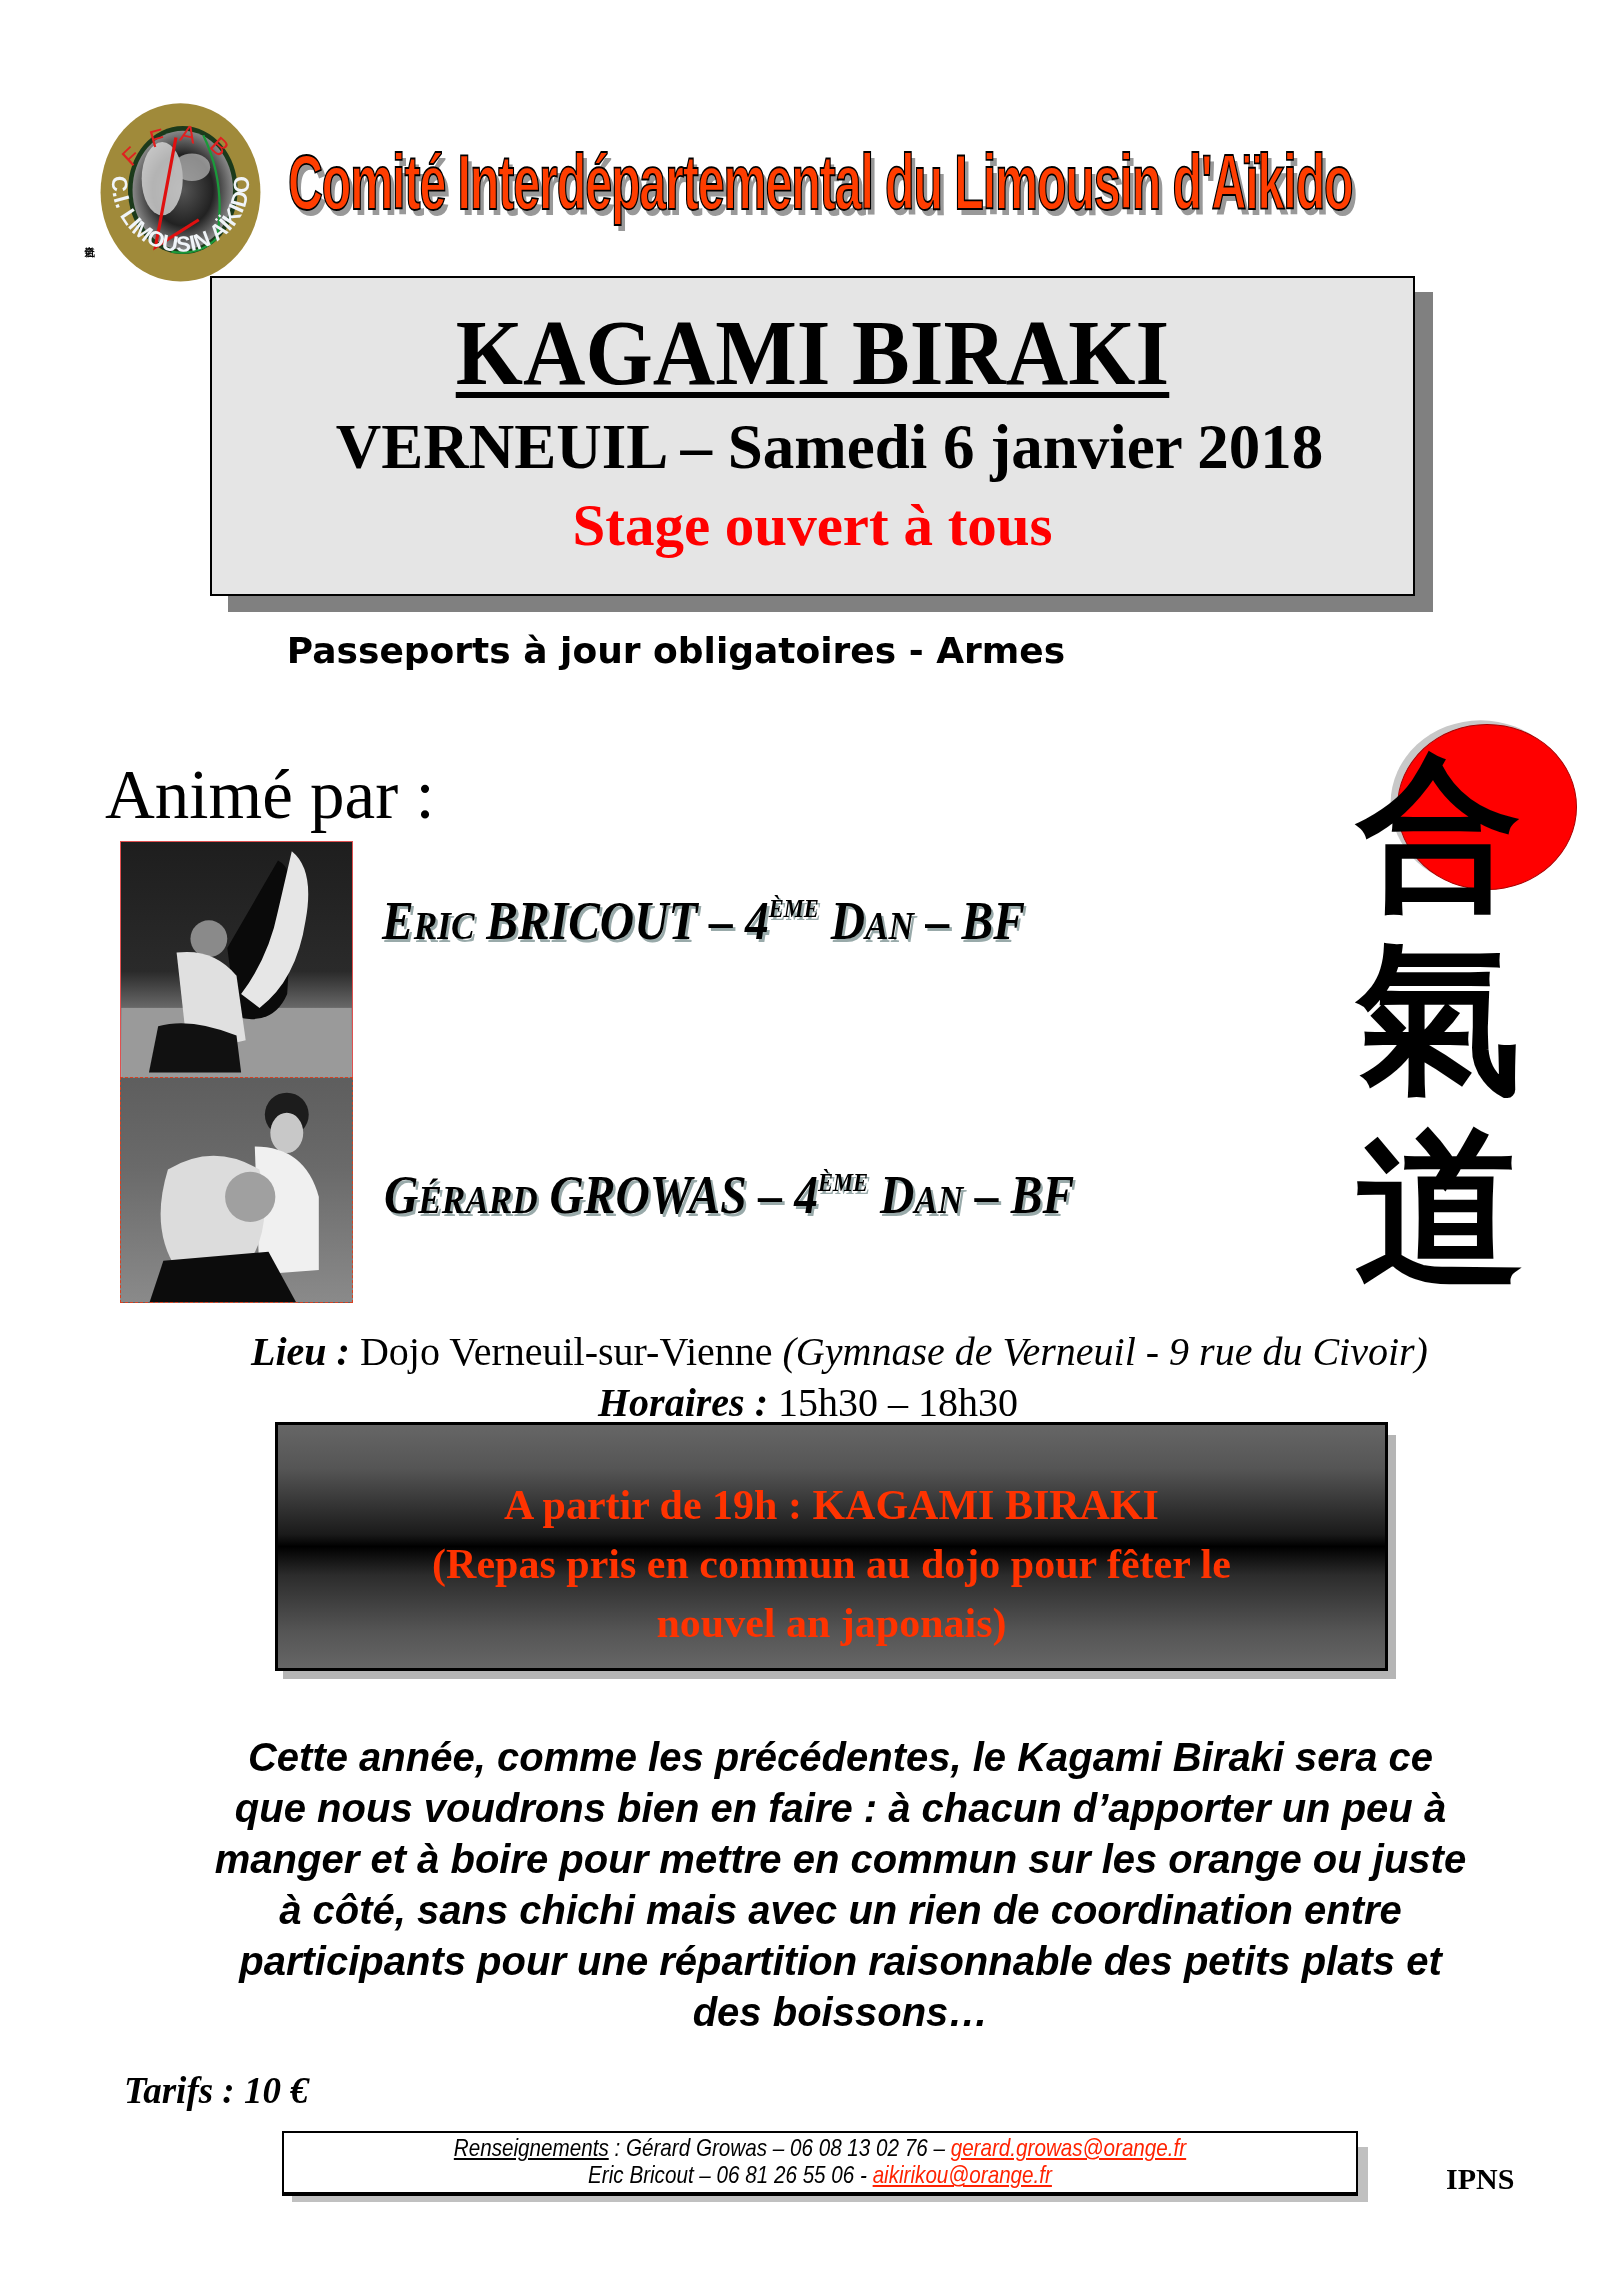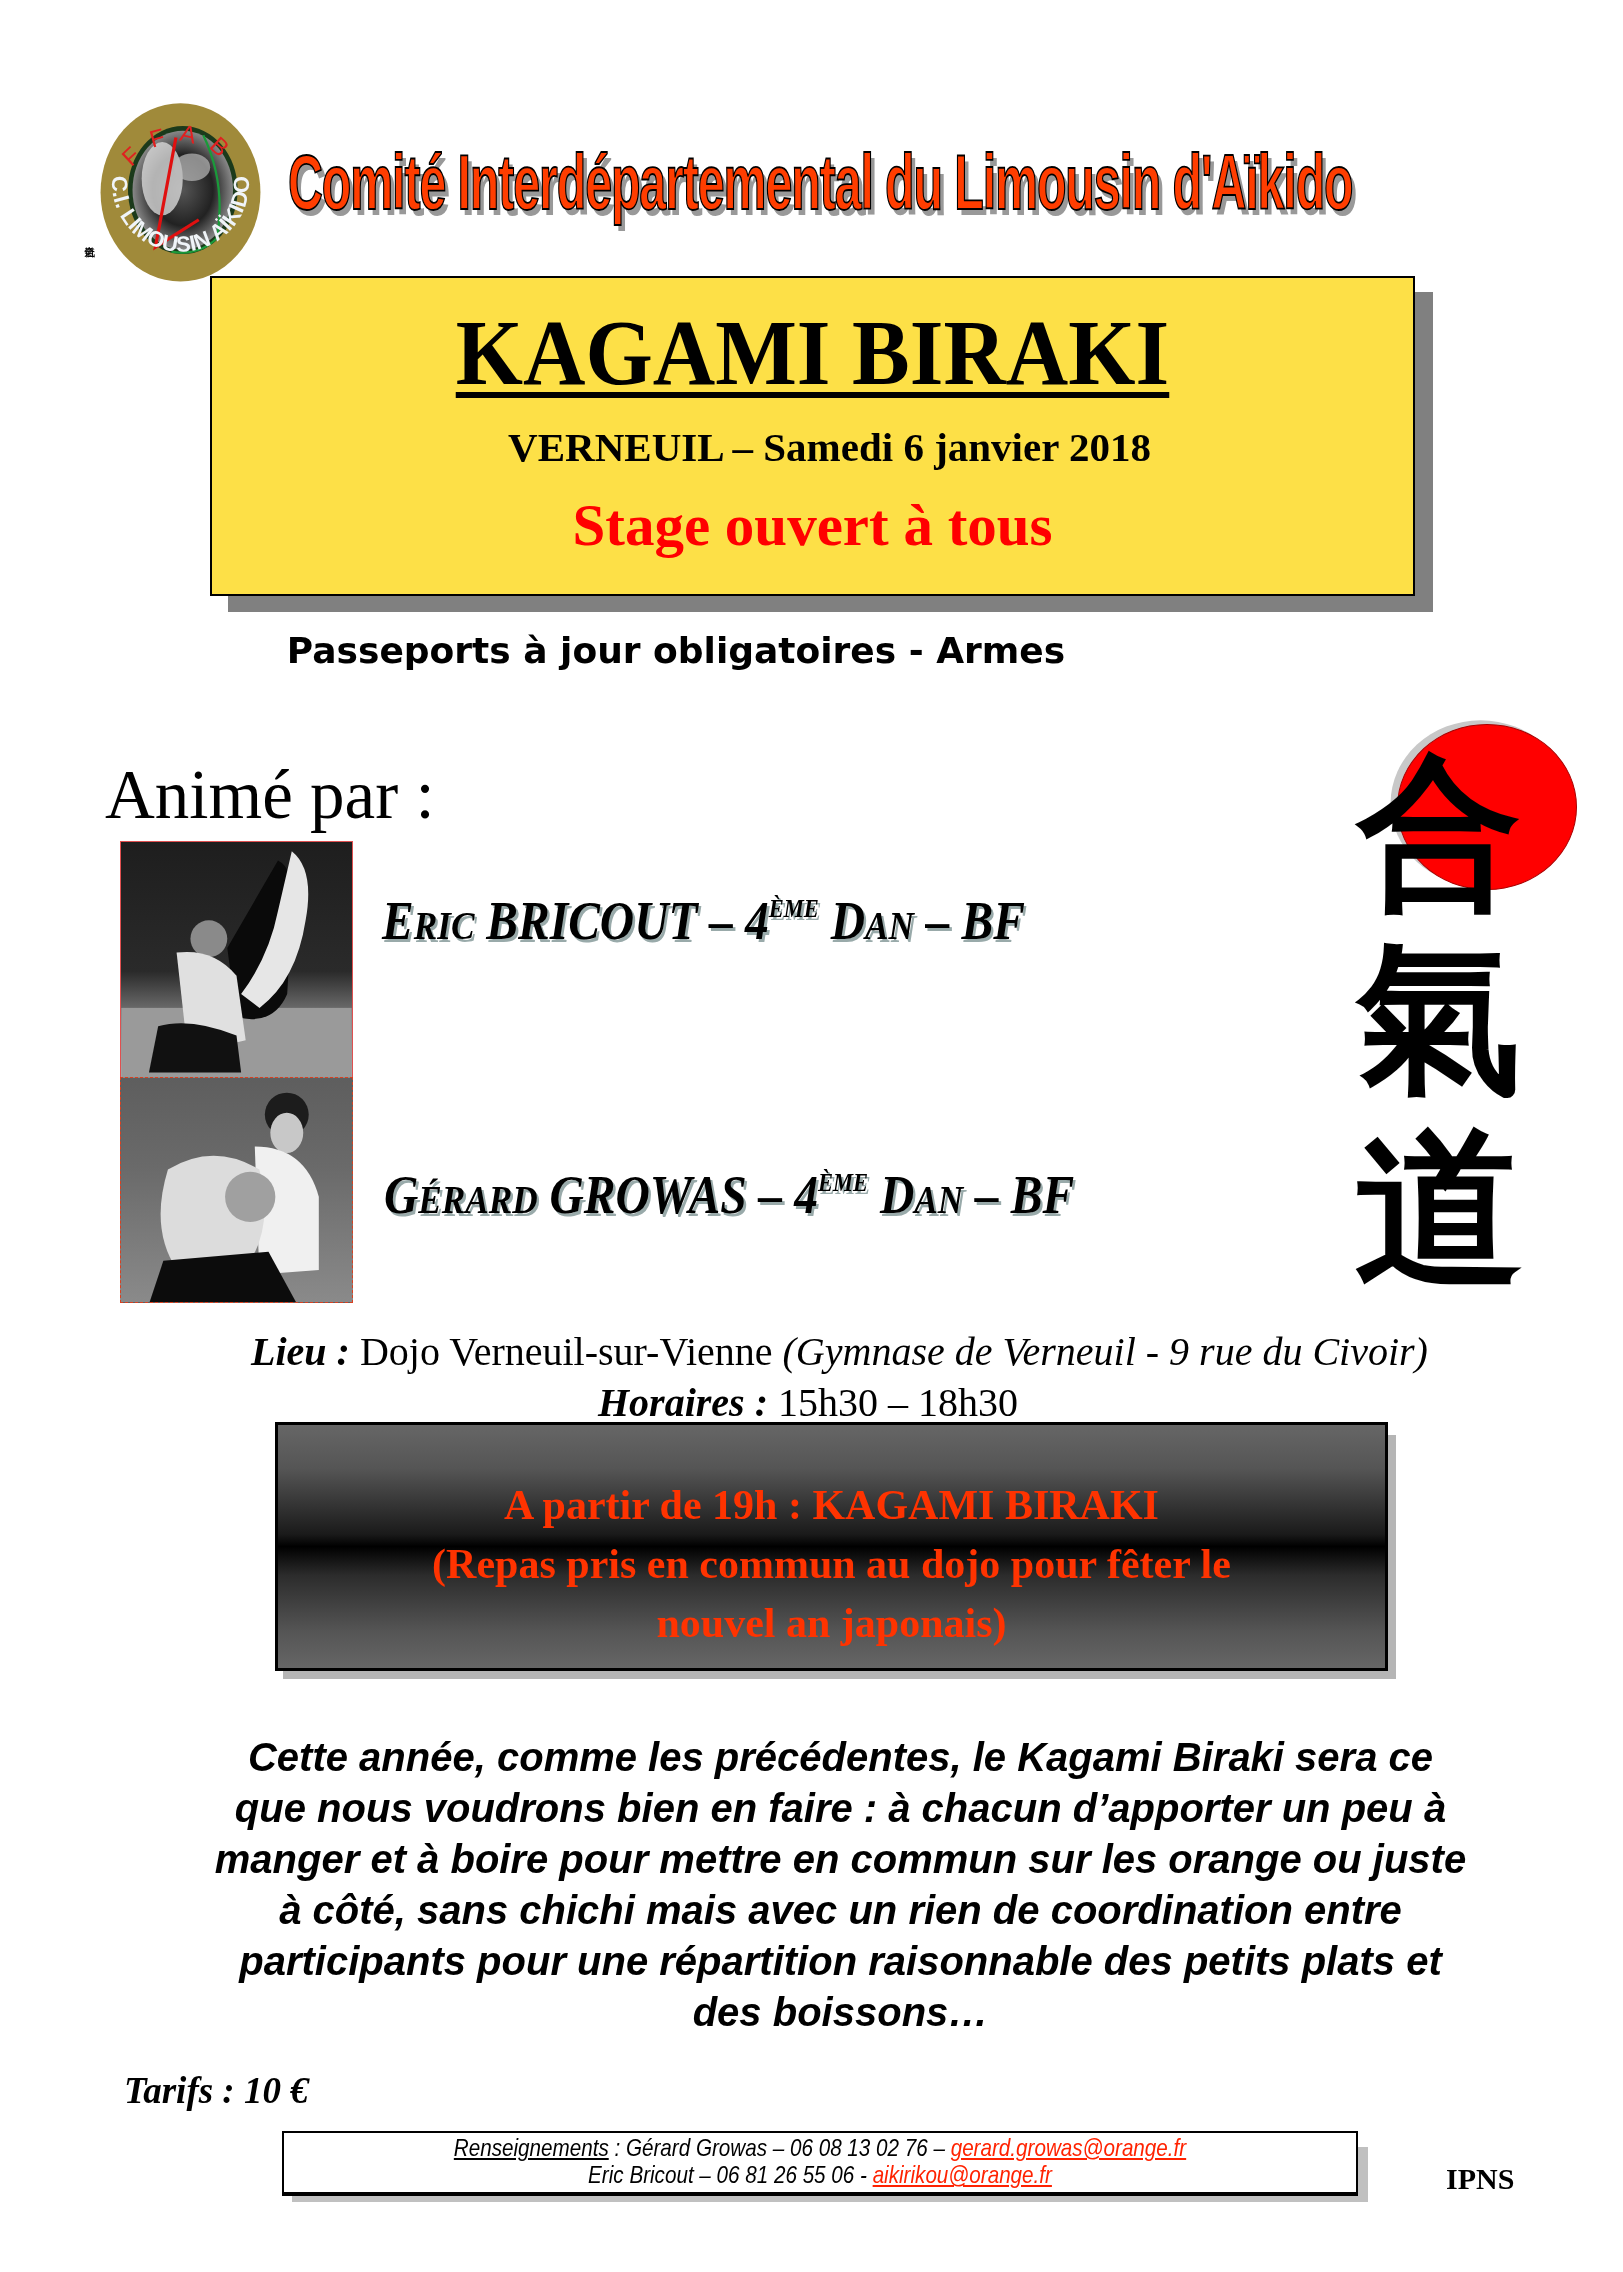--- a/index.html
+++ b/index.html
@@ -18,30 +18,30 @@
     letter-spacing:-1.8px; white-space:nowrap;
     transform:scaleX(0.62); transform-origin:left center;
     -webkit-text-stroke:1.8px #000;
     text-shadow:6.4px 6.4px 0 #999;
   }
 
   
   #title-shadow { left:228px; top:292px; width:1205px; height:320px; background:#808080; }
   #title-box {
     left:210px; top:276px; width:1205px; height:320px; box-sizing:border-box;
-    background:#fde047; border:2.7px solid #000; text-align:center;
+    background:#e5e5e5; border:2.7px solid #000; text-align:center;
   }
   #event-title {
     display:block; margin-top:24px; font-size:94px; line-height:101px; color:#000;
     font-weight:bold; font-family:"Liberation Serif","DejaVu Serif",serif;
     transform:scaleX(0.92);
   }
   #event-title span { text-decoration:underline; text-decoration-thickness:5.5px; text-underline-offset:8.2px; }
   #event-subtitle {
-    display:block; margin-top:4.6px; font-size:41px; line-height:78px; font-weight:bold;
+    display:block; margin-top:4.6px; font-size:63px; line-height:78px; font-weight:bold;
     font-family:"Liberation Serif","DejaVu Serif",serif; color:#000;margin-left:34px;
   }
   #event-tagline {
     display:block; margin-top:0px; font-size:59px; line-height:78px; font-weight:bold;
     font-family:"Liberation Serif","DejaVu Serif",serif; color:#ff0000;
   }
 
   
   #passports {
     left:0; top:626px; width:1352px; text-align:center;

